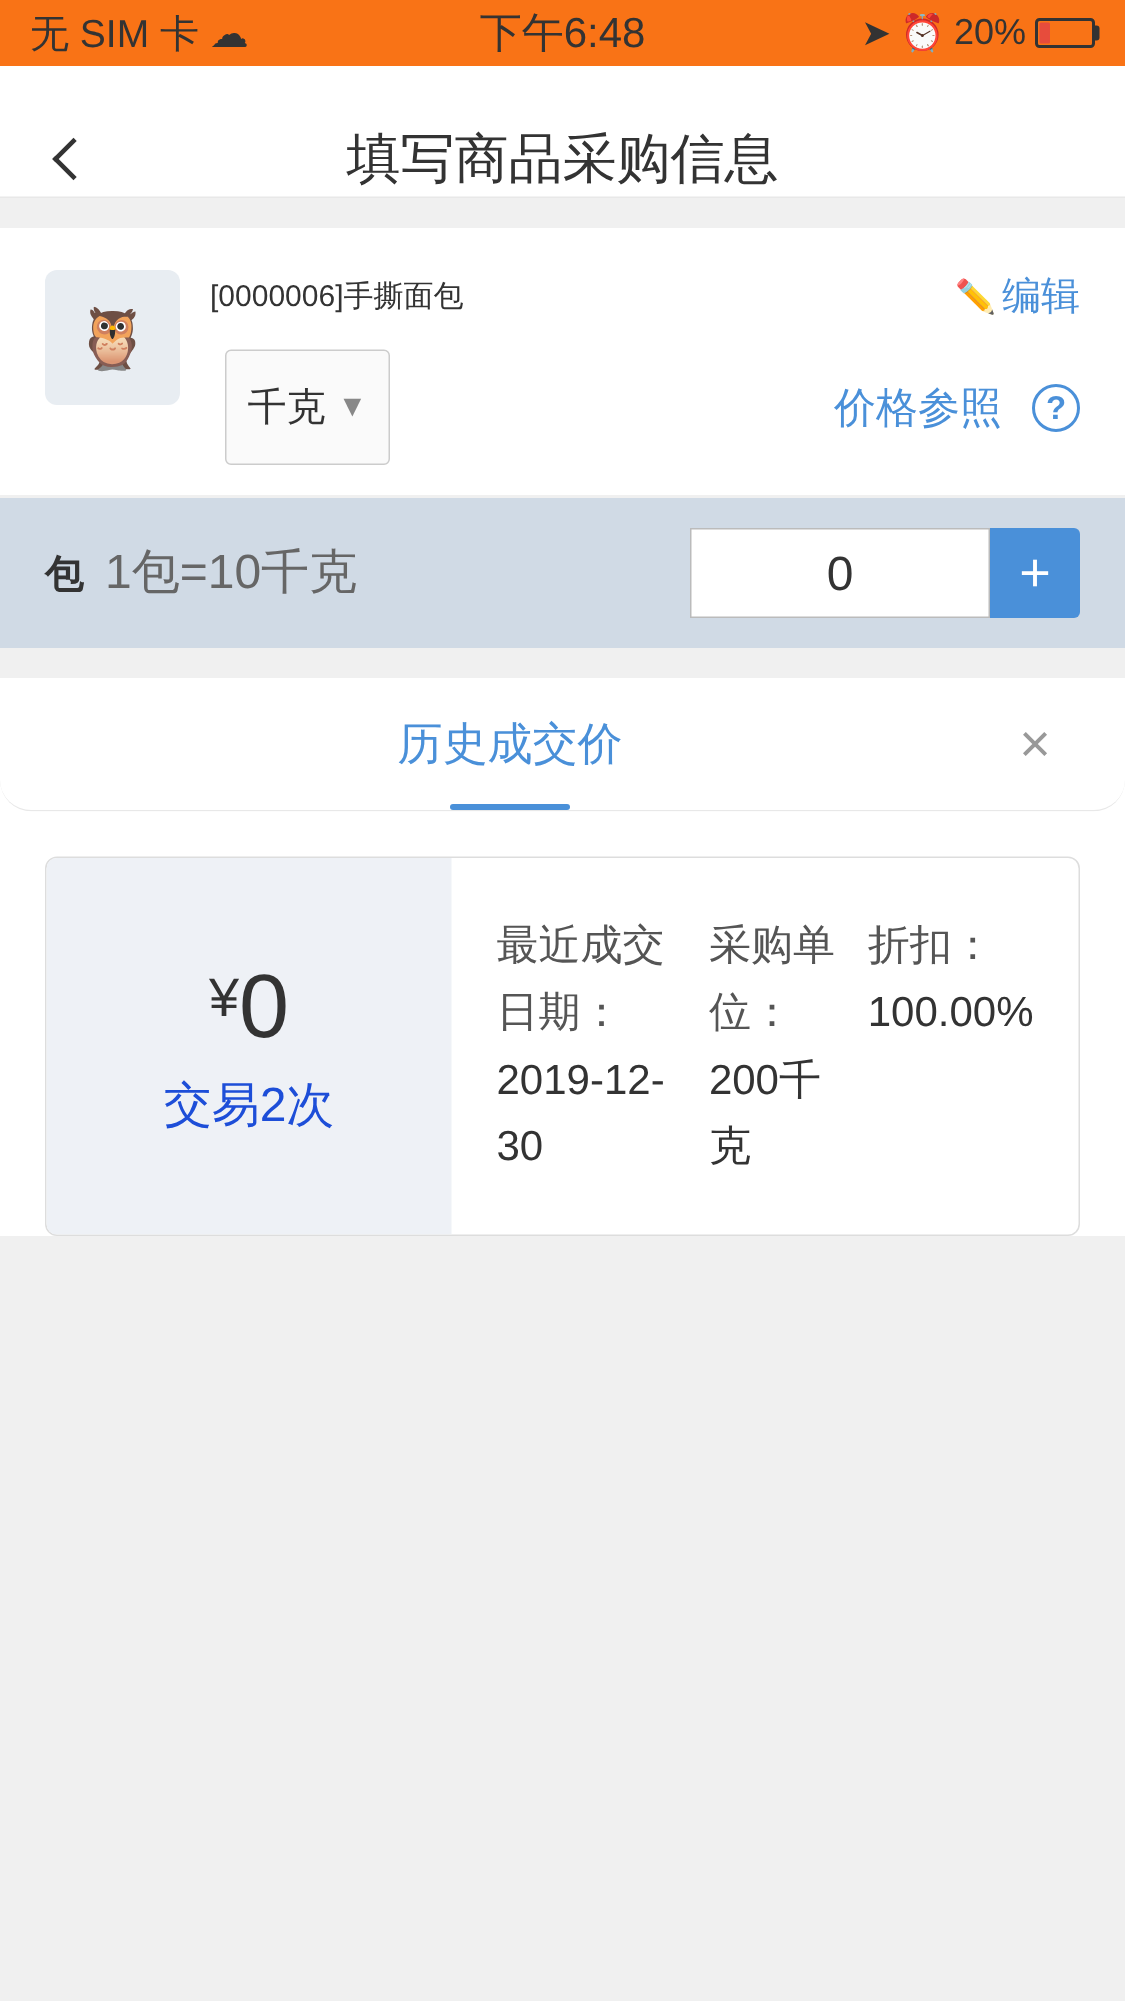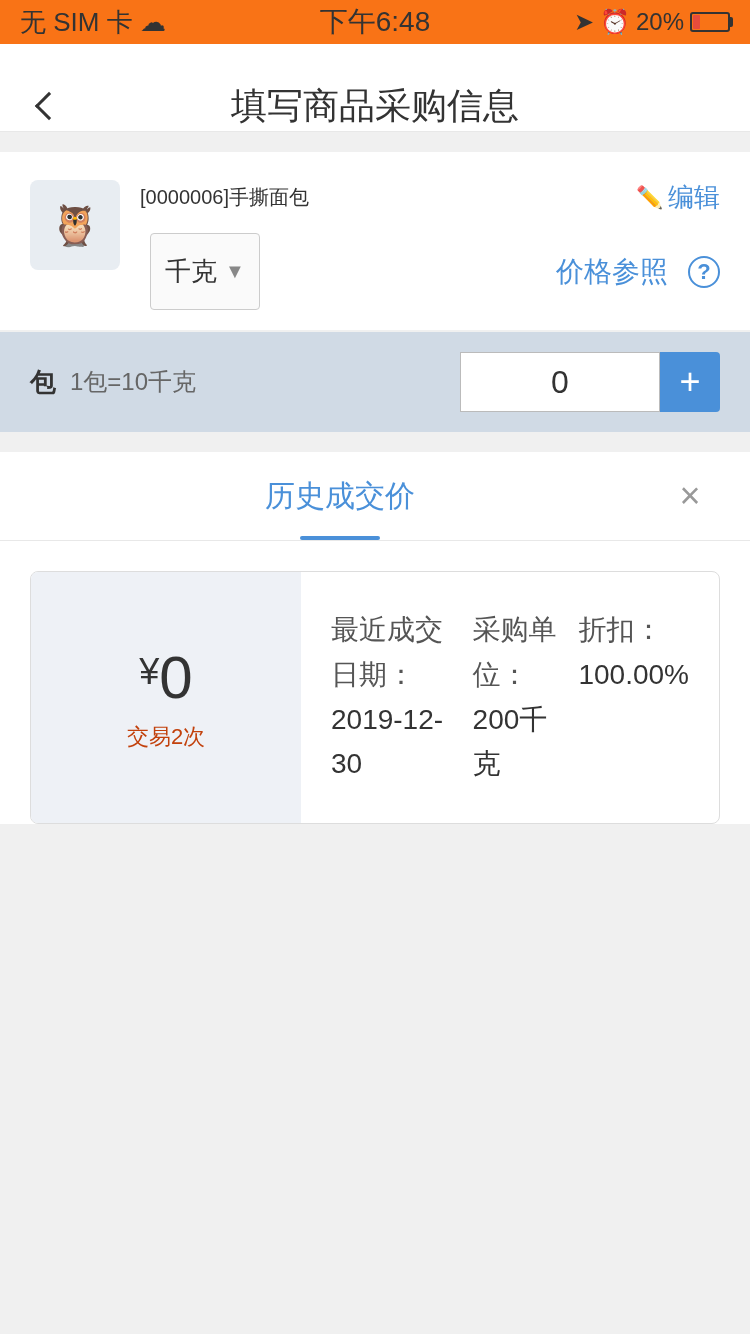--- a/index.html
+++ b/index.html
@@ -220,21 +220,21 @@
       gap: 14px;
       font-size: 28px;
       color: #333;
     }
     .quantity-unit-badge {
       font-size: 26px;
       color: #333;
       font-weight: 600;
     }
     .quantity-sub-label {
-      font-size: 24px;
+      font-size: 32px;
       color: #666;
     }
     .quantity-input-group {
       display: flex;
       align-items: center;
       gap: 0;
     }
     .quantity-input {
       width: 200px;
       height: 60px;
@@ -264,20 +264,21 @@
       background: #fff;
       margin-top: 20px;
       width: 750px;
     }
     .tabs-header {
       display: flex;
       align-items: center;
       border-bottom: 1px solid #e8e8e8;
       position: relative;
       padding: 0 30px;
+      border-radius: 21px;
     }
     .tab-item {
       flex: 1;
       height: 88px;
       display: flex;
       flex-direction: column;
       align-items: center;
       justify-content: center;
       font-size: 30px;
       color: #999;
@@ -333,22 +334,22 @@
       font-size: 60px;
       font-weight: 400;
       color: #333;
     }
     .history-price-currency {
       font-size: 36px;
       vertical-align: top;
       line-height: 1.6;
     }
     .history-trade-count {
-      font-size: 22px;
-      color: #c2410c;
+      font-size: 32px;
+      color: #1d4ed8;
       margin-top: 10px;
     }
     .history-card-right {
       flex: 1;
       padding: 36px 30px;
       display: flex;
       flex-direction: row;
       justify-content: center;
       gap: 16px;
     }

